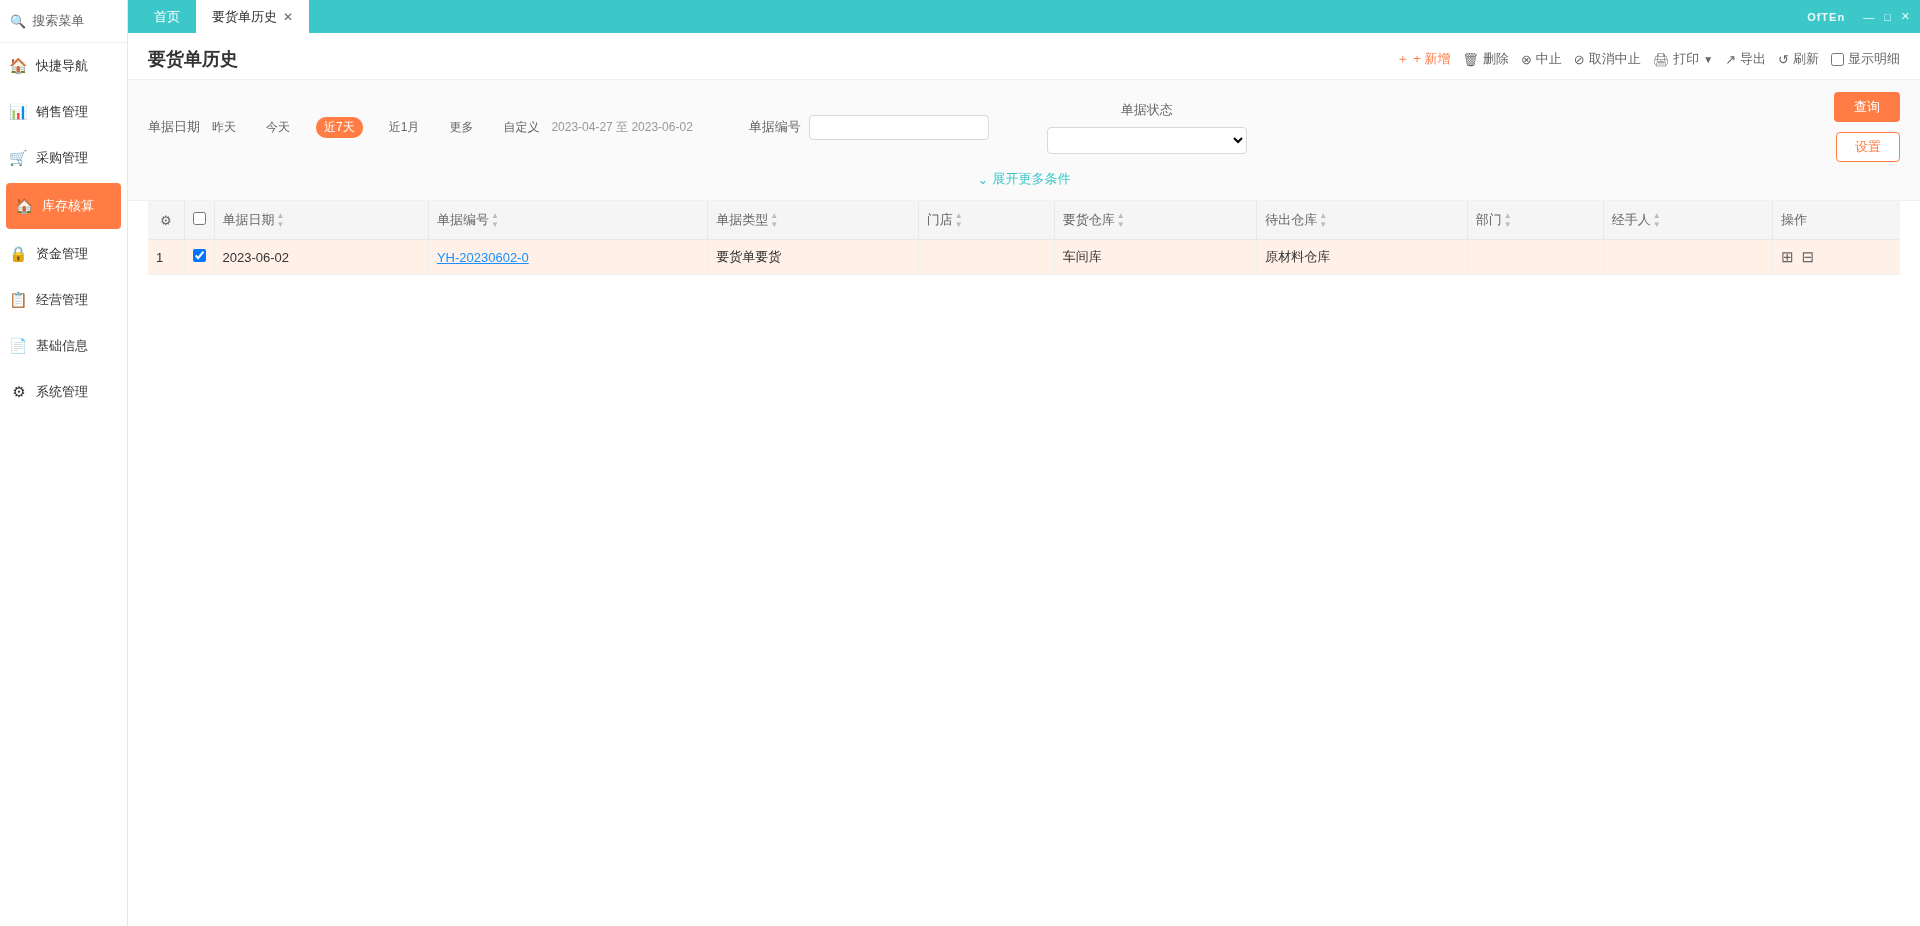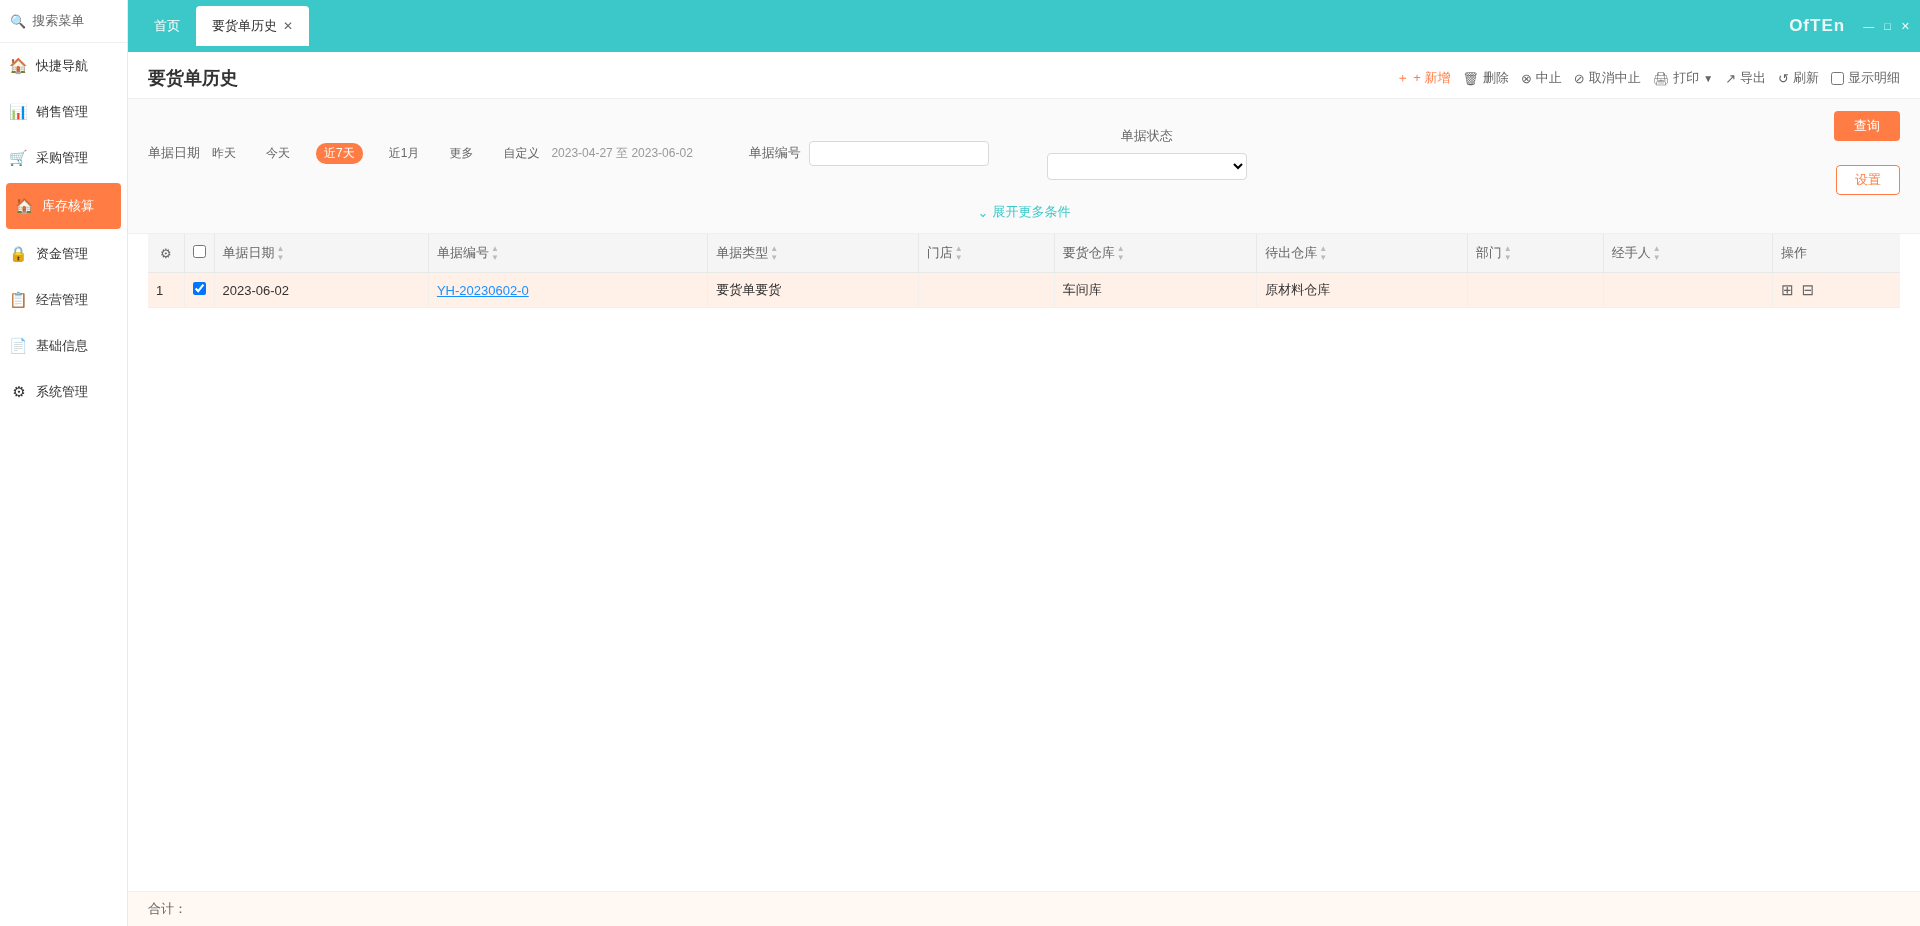--- a/index.html
+++ b/index.html
@@ -44,21 +44,21 @@
     .main {
       flex: 1;
       display: flex;
       flex-direction: column;
       overflow: hidden;
     }
 
     
     .topbar {
       background: #3cc8c8;
-      height: 52px;
+      height: 33px;
       display: flex;
       align-items: center;
       padding: 0 10px;
       gap: 0;
       color: #fff;
       flex-shrink: 0;
     }
     .topbar-tab {
       padding: 0 16px;
       height: 40px;
@@ -296,21 +296,21 @@
       border: 1px solid #ff7d45;
       border-radius: 4px;
       padding: 5px 18px;
       cursor: pointer;
       font-size: 13px;
     }
     .filter-right {
       margin-left: auto;
       display: flex;
       flex-direction: column;
-      gap: 24px;
+      gap: 10px;
       align-items: flex-end;
     }
   </style>
 </head>
 <body>
 
 <div class="sidebar">
   <div class="sidebar-search">
     <span>🔍</span>
     <span>搜索菜单</span>
@@ -356,21 +356,21 @@
 
   <div class="topbar">
     <div class="topbar-tab">
       <span>首页</span>
     </div>
     <div class="topbar-tab active">
       <span>要货单历史</span>
       <span class="close-btn">✕</span>
     </div>
     <div class="topbar-right">
-      <span style="font-size:17px;font-weight:bold;letter-spacing:1px;margin-right:8px;">OfTEn</span>
+      <span style="font-size:11px;font-weight:bold;letter-spacing:1px;margin-right:8px;">OfTEn</span>
       <span>—</span>
       <span>□</span>
       <span>✕</span>
     </div>
   </div>
 
   <div class="content">
 
     <div class="page-header">
       <div class="page-title">要货单历史</div>
@@ -550,18 +550,15 @@
       <div class="col-action">
         <span class="action-icon" title="编辑">⊞</span>
         <span class="action-icon" title="更多">⊟</span>
       </div>
     </td>
   </tr>
           </tbody>
       </table>
     </div>
 
-    <div class="table-footer">
-      <span>合计：</span>
-    </div>
 
   </div>
 </div>
 
 </body></html>

